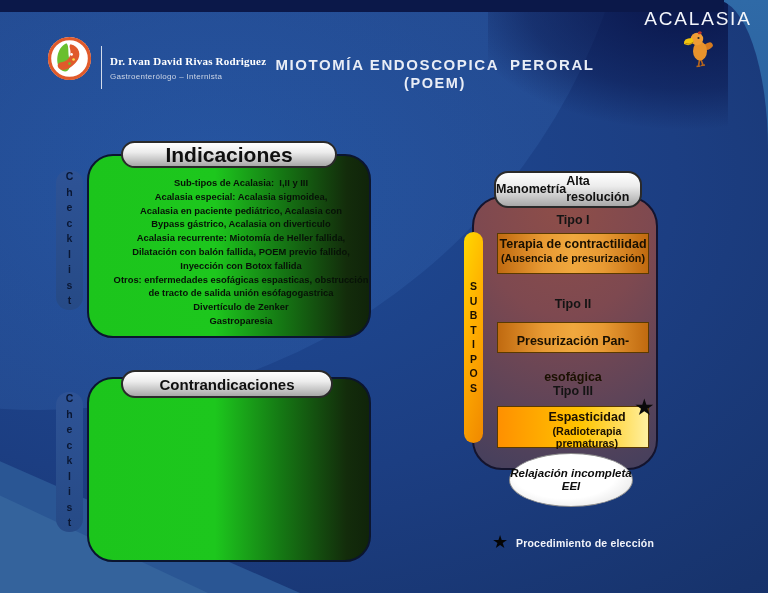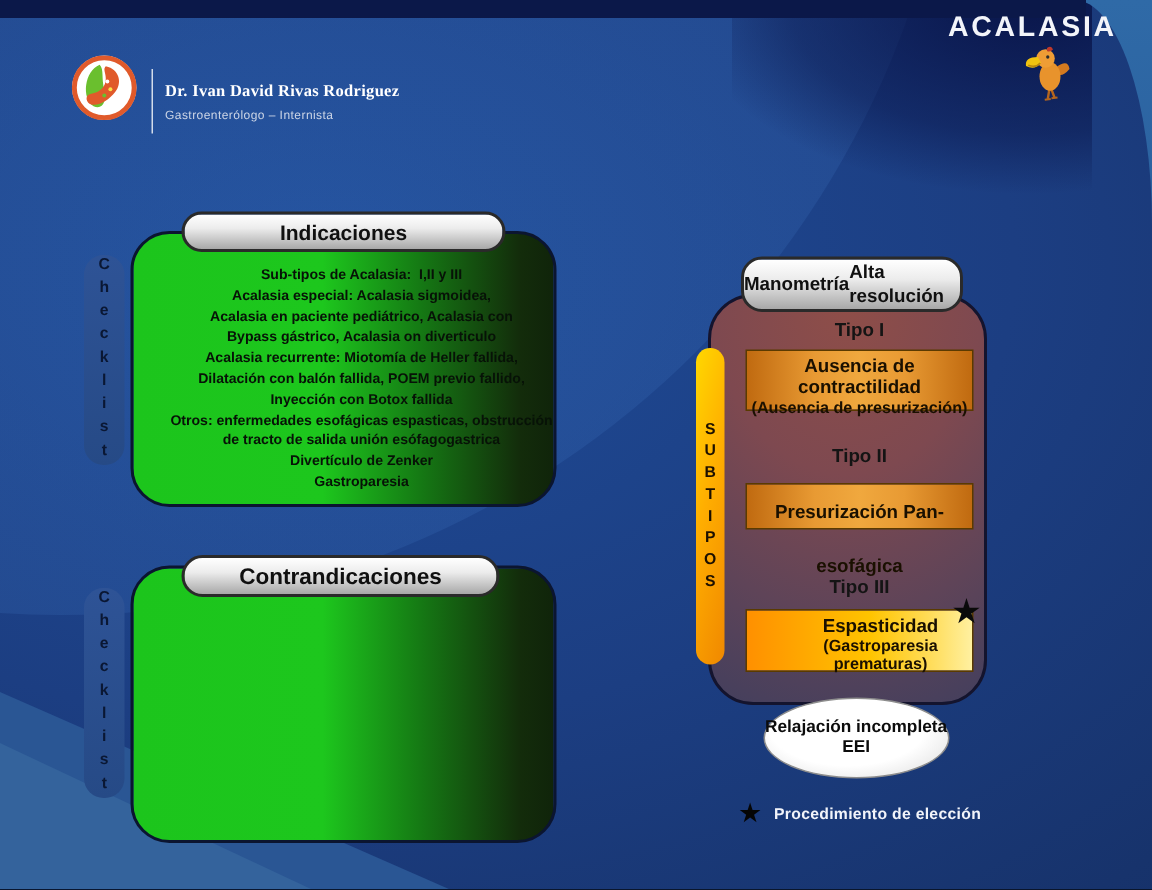--- a/index.html
+++ b/index.html
@@ -28,43 +28,43 @@
 
   
   #logo{left:47px;top:36px;width:45px;height:45px;}
   #logo-sep{left:101px;top:46px;width:1px;height:43px;background:rgba(255,255,255,0.8);}
   #doctor-name{left:110px;top:55px;color:#ffffff;font-family:"Liberation Serif",serif;
     font-weight:bold;font-size:11px;letter-spacing:0.2px;}
   #doctor-specialty{left:110px;top:72px;color:#ccd5e6;font-size:8px;letter-spacing:0.3px;}
   #main-title{left:240px;top:56px;width:390px;text-align:center;color:#e9edf6;font-weight:bold;}
   #main-title .t1{font-size:15px;letter-spacing:1.6px;white-space:pre-wrap;}
   #main-title .t2{font-size:14.5px;letter-spacing:1.6px;margin-top:2px;}
-  #topic-title{left:632px;top:8px;width:132px;text-align:left;color:#f3f5fa;
-    font-size:19px;font-weight:bold;letter-spacing:1.8px;}
+  #topic-title{left:632px;top:8px;width:132px;text-align:center;color:#f3f5fa;
+    font-size:19px;font-weight:normal;letter-spacing:1.8px;}
   #bird{left:676px;top:27px;width:46px;height:46px;}
 
   
   .check-tab{left:56px;width:27px;height:140px;border-radius:13px;
     background:linear-gradient(180deg,#2e5396 0%,#264a86 100%);
     display:flex;align-items:center;justify-content:center;}
   #check-tab-1{top:170px;} #check-tab-2{top:392px;}
   .vert{writing-mode:vertical-rl;text-orientation:upright;}
   .check-tab .vert{font-size:10.5px;font-weight:bold;color:#0a1733;letter-spacing:3.5px;}
 
   
   .green-panel{left:87px;width:284px;border-radius:26px;border:2px solid #0b1530;
     background:linear-gradient(to right,#1cc51c 0%,#1dc71d 45%,#157a14 68%,#132c0b 92%,#10240a 100%);
     box-sizing:border-box;}
   #indications-panel{top:154px;height:184px;}
   #contraindications-panel{top:377px;height:185px;}
   .gray-pill{background:linear-gradient(180deg,#ffffff 0%,#ececec 40%,#a8a8a8 100%);
     border:2px solid #2a2a2a;border-radius:14px;box-sizing:border-box;
     display:flex;align-items:center;justify-content:center;
     color:#101010;font-weight:bold;}
-  #indications-pill{left:121px;top:141px;width:216px;height:27px;font-size:14px;justify-content:center;}
+  #indications-pill{left:121px;top:141px;width:216px;height:27px;font-size:21px;justify-content:center;}
   #contraindications-pill{left:121px;top:370px;width:212px;height:28px;font-size:15px;}
   .panel-lines{text-align:center;color:#071207;font-weight:bold;white-space:pre-wrap;}
   #indications-lines{left:89px;top:176px;width:280px;font-size:9.4px;line-height:13.8px;padding-left:12px;}
   #contraindications-lines{left:93px;top:416px;width:272px;font-size:10px;line-height:13.8px;}
 
   
   #manometry-pill{left:494px;top:171px;width:148px;height:37px;border-radius:14px;
     font-size:12.5px;line-height:15.5px;z-index:6;}
   #maroon-panel{left:472px;top:196px;width:186px;height:274px;border-radius:30px;
     border:2px solid #14142e;box-sizing:border-box;z-index:4;
@@ -79,24 +79,24 @@
   #type-box-2{top:322px;height:31px;line-height:36px;}
   #type-box-3{top:406px;height:42px;padding-top:3px;
     background:linear-gradient(90deg,#ff9000 0%,#ffc400 55%,#ffe066 85%,#fff0a0 100%);padding-left:28px;}
   .orange-box .bt{font-size:12.5px;}
   .orange-box .bs{font-size:10.8px;margin-top:1px;}
   #type-3-star{left:634px;top:396px;font-size:23px;color:#0a0a0a;z-index:7;line-height:1;}
   #subtipos-bar{left:464px;top:232px;width:19px;height:211px;border-radius:10px;z-index:5;
     background:linear-gradient(105deg,#ffd800 0%,#ffae00 45%,#f08800 100%);
     display:flex;align-items:center;justify-content:center;}
   #subtipos-bar .vert{font-size:10.5px;font-weight:bold;color:#1c1000;letter-spacing:2.5px;}
-  #eei-ellipse{left:509px;top:465px;width:122px;height:52px;border-radius:50%;z-index:7;
+  #eei-ellipse{left:509px;top:453px;width:122px;height:52px;border-radius:50%;z-index:7;
     background:radial-gradient(ellipse at 45% 35%, #ffffff 55%, #ececec 78%, #c2c2c2 100%);
-    border:1px solid #8d8d8d;display:flex;align-items:center;justify-content:flex-start;
-    text-align:center;color:#0c0c0c;font-weight:bold;font-size:11.5px;line-height:13.5px;}
+    border:1px solid #8d8d8d;display:flex;align-items:center;justify-content:center;
+    text-align:center;color:#0c0c0c;font-weight:bold;font-size:11.5px;line-height:13.5px;font-style:italic;}
   #legend-star{left:492px;top:533px;font-size:18px;color:#050505;line-height:1;}
   #legend-text{left:516px;top:537px;color:#f2f4fa;font-weight:bold;font-size:10.5px;letter-spacing:0.2px;}
 </style>
 </head>
 <body>
 
 <div id="slide">
 
   <div class="abs" id="main-panel">
     <div class="abs" id="bg-circle"></div>
@@ -114,20 +114,24 @@
       <path d="M23 8 c9 2 11 11 6 17 c-4 5 -10 9 -15 8 c-4 -1 -5 -6 -1 -7 c7 -1 10 -5 10 -10 c0 -4 -2 -6 0 -8 z" fill="#e05a2b"></path>
       <circle cx="24" cy="18" r="1.3" fill="#ffffff"></circle>
       <circle cx="26" cy="23" r="1.3" fill="#f7e04a"></circle>
       <circle cx="22" cy="27" r="1.3" fill="#6abf2e"></circle>
     </svg>
   </span>
   <div class="abs" id="logo-sep"></div>
   <div class="abs" id="doctor-name">Dr. Ivan David Rivas Rodriguez</div>
   <div class="abs" id="doctor-specialty">Gastroenterólogo – Internista</div>
 
+  <div class="abs" id="main-title">
+    <div class="t1">MIOTOMÍA ENDOSCOPICA  PERORAL</div>
+    <div class="t2">(POEM)</div>
+  </div>
 
   <div class="abs" id="topic-title">ACALASIA</div>
   <span class="abs" id="bird">
     <svg width="46" height="46" viewBox="0 0 46 46">
       <path d="M24 30 L22.5 39 M24 30 L27 38" stroke="#b5651d" stroke-width="1.6" fill="none"></path>
       <path d="M20.5 39.5 L24.5 39 M25 38.5 L29 38" stroke="#b5651d" stroke-width="1.4" fill="none"></path>
       <path d="M28 18 q8 -6 9 1 q-5 6 -9 3 z" fill="#d57a1f"></path>
       <ellipse cx="24" cy="24" rx="7" ry="9.5" fill="#e8932c"></ellipse>
       <circle cx="21" cy="12" r="6.2" fill="#ef9d35"></circle>
       <path d="M22 5 q3 -2 4 1 q-2 2 -4 1 z" fill="#c0392b"></path>
@@ -170,33 +174,33 @@
     <div>Manometría</div>
     <div>Alta resolución</div>
   </div>
 
   <div class="abs" id="subtipos-bar">
     <span class="vert">SUBTIPOS</span>
   </div>
 
   <div class="abs tipo-label" id="tipo-1">Tipo I</div>
   <div class="abs orange-box" id="type-box-1">
-    <div class="bt">Ausencia de contractilidad</div>
+    <div class="bt">Terapia de contractilidad</div>
     <div class="bs">(Ausencia de presurización)</div>
   </div>
 
   <div class="abs tipo-label" id="tipo-2">Tipo II</div>
   <div class="abs orange-box" id="type-box-2">
     <div class="bt">Presurización Pan-esofágica</div>
   </div>
 
   <div class="abs tipo-label" id="tipo-3">Tipo III</div>
   <div class="abs orange-box" id="type-box-3">
     <div class="bt">Espasticidad</div>
-    <div class="bs">(Gastroparesia prematuras)</div>
+    <div class="bs">(Radioterapia prematuras)</div>
   </div>
   <div class="abs" id="type-3-star">★</div>
 
   <div class="abs" id="eei-ellipse">
     <div>
       <div>Relajación incompleta</div>
       <div>EEI</div>
     </div>
   </div>
 

